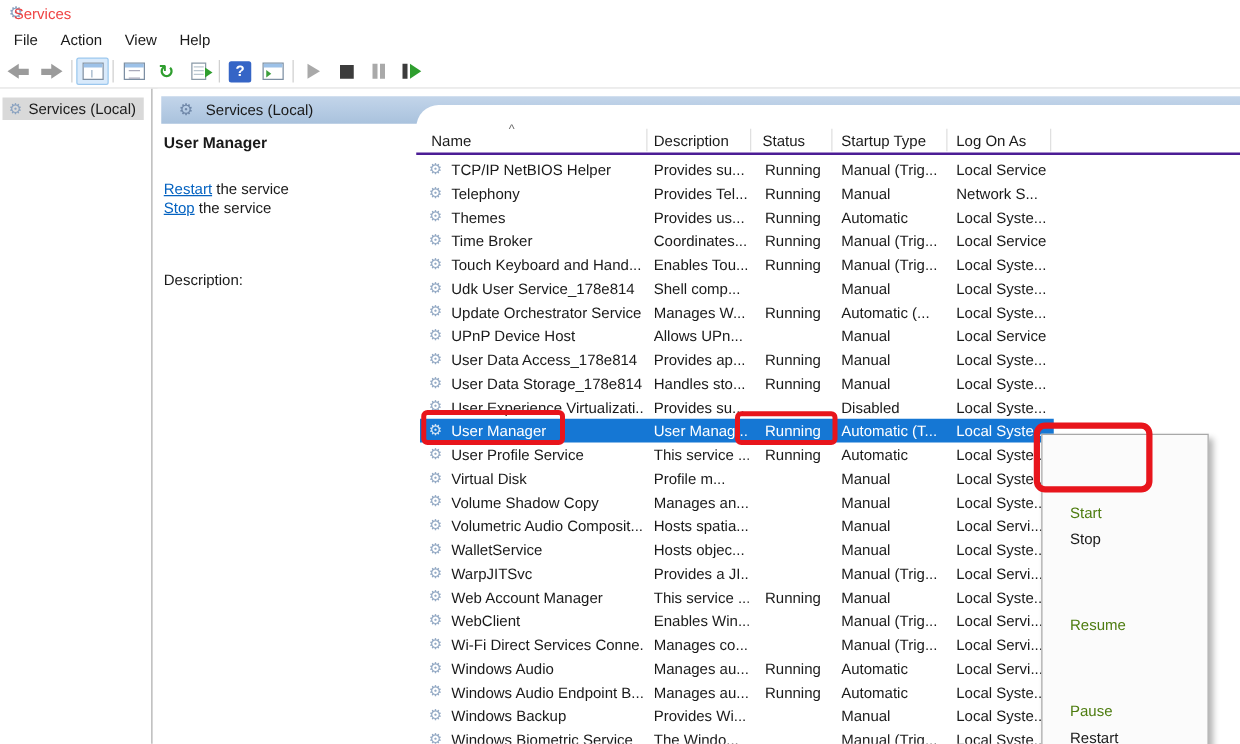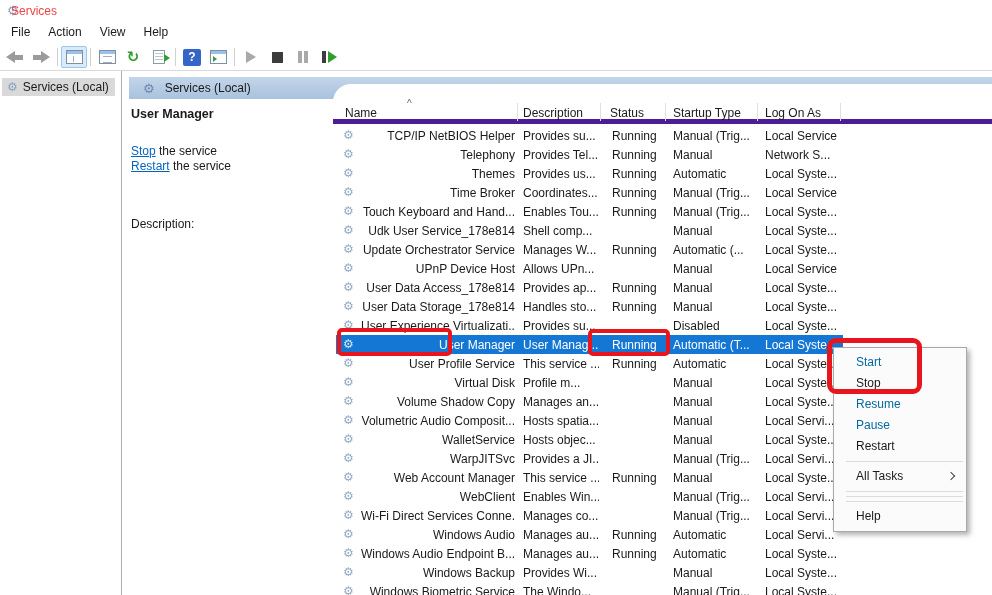--- a/index.html
+++ b/index.html
@@ -72,43 +72,43 @@
   #svc-title { font-weight:bold; font-size:12.5px; margin-top:6px; }
   #links { margin-top:23px; line-height:15px; }
   a.svclink { color:#0563c1; text-decoration:underline; cursor:pointer; }
   #desc-label { margin-top:43px; }
   #desc-text { margin-top:1px; line-height:15px; width:208px; }
 
   
   #listtab { position:absolute; left:207px; top:13px; width:659px; height:511px;
     background:#fff; border-top-left-radius:18px; }
   #listheader { position:absolute; left:0; top:16px; width:659px; height:24px; background:#fff;
-    border-bottom:5px solid #4c1d95; }
+    border-bottom:2px solid #4c1d95; }
   .hcell { position:absolute; top:6px; white-space:nowrap; color:#1a1a1a; }
   .hsep { position:absolute; top:3px; width:1px; height:18px; background:#e0e0e0; }
   #sortcaret { position:absolute; left:74px; top:-2px; color:#666; font-size:10px; }
 
   #rows { position:absolute; left:0; top:42px; width:659px; height:469px; overflow:hidden; }
   .row { position:relative; height:19px; }
   .row .selbg { position:absolute; left:3px; top:0; width:507px; height:19px; background:#1577d4; }
   .cell { position:absolute; top:3px; white-space:nowrap; overflow:hidden; }
   .c-ico  { left:10px; top:2px; font-family:"DejaVu Sans", sans-serif; font-size:12px; color:#93a9c4; }
-  .c-name { left:28px; width:154px;text-align:right; }
+  .c-name { left:28px; width:154px; }
   .c-desc { left:190px; width:76px; }
   .c-stat { left:279px; width:52px; }
   .c-start{ left:340px; width:84px; }
   .c-logon{ left:432px; width:78px; }
   .row.sel .cell { color:#fff; }
   .row.sel .c-ico { color:#d8e6f5; }
 
   
   #ctxmenu { position:absolute; left:833px; top:347px; width:134px; background:#fbfbfb;
     border:1px solid #a8a8a8; box-shadow:3px 3px 5px rgba(0,0,0,0.30); padding:4px 0; z-index:10; }
   .cm-item { height:21px; line-height:21px; padding-left:22px; font-size:12px; position:relative; cursor:default; }
-  .cm-item.disabled { color:#0369a1; }
+  .cm-item.disabled { color:#4d7c0f;margin-top:48px; }
   .cm-item.bold { font-weight:bold; }
   .cm-sep { height:1px; background:#dcdcdc; margin:4px 3px 4px 12px; }
   .cm-arrow { position:absolute; right:12px; top:7px; width:6px; height:6px;
     border-top:1.5px solid #444; border-right:1.5px solid #444; transform:rotate(45deg); }
 
   
   .redbox { position:absolute; border:4px solid #e8151c; border-radius:5px; z-index:20; pointer-events:none; }
   #red-name    { left:337px; top:328px; width:115px; height:28px; }
   #red-status  { left:588px; top:329px; width:82px;  height:27px; }
   #red-menu    { left:827px; top:338px; width:95px;  height:56px; border-width:5px; border-radius:9px; }
@@ -191,22 +191,22 @@
 
   <div id="rightpane">
     <div id="blue-header">
       <span class="gear">⚙</span>
       <span>Services (Local)</span>
     </div>
 
     <div id="detail">
       <div id="svc-title">User Manager</div>
       <div id="links">
+        <div><a class="svclink">Restart</a><span> the service</span></div>
         <div><a class="svclink">Stop</a><span> the service</span></div>
-        <div><a class="svclink">Restart</a><span> the service</span></div>
       </div>
       <div id="desc-label">Description:</div>
     </div>
 
     <div id="listtab">
       <div id="listheader">
         <span class="hcell" style="left:12px">Name</span>
         <span id="sortcaret">^</span>
         <span class="hcell" style="left:190px">Description</span>
         <span class="hcell" style="left:277px">Status</span>

